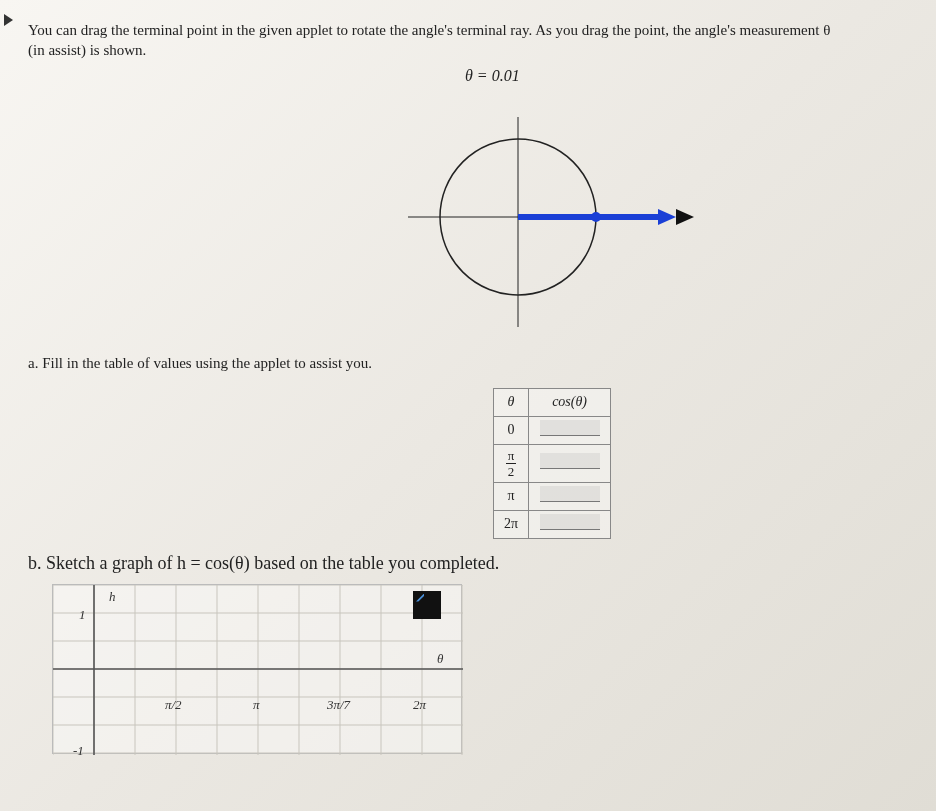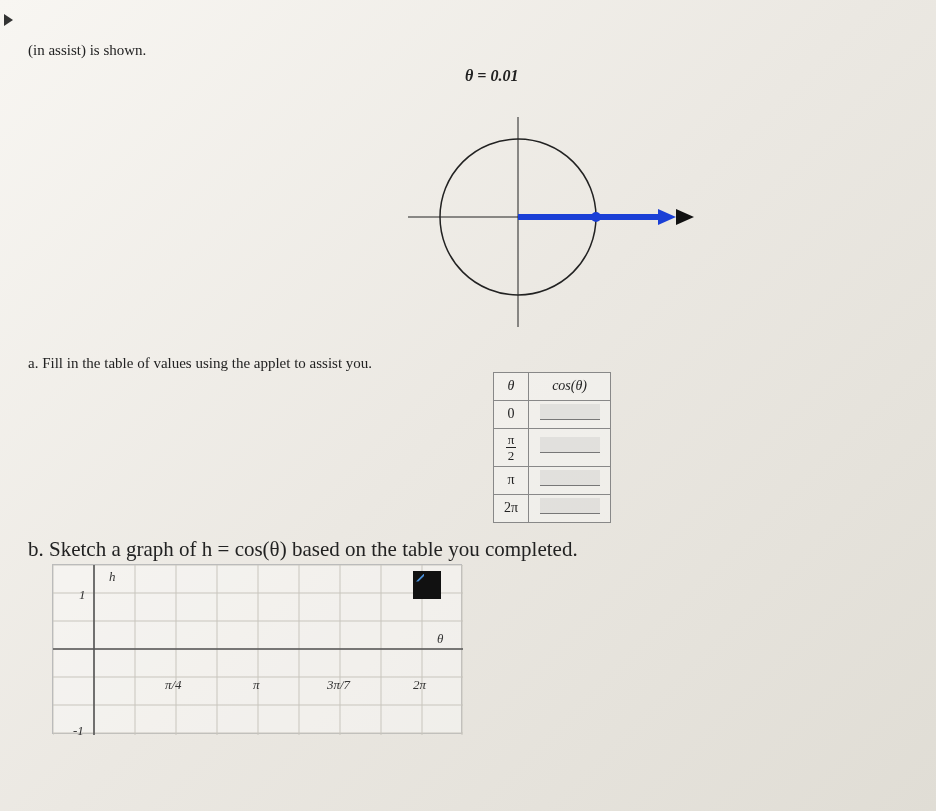--- a/index.html
+++ b/index.html
@@ -38,30 +38,29 @@
     width: 100%;
     height: 280px;
     margin-bottom: 8px;
   }
   .theta-readout {
     position: absolute;
     left: 437px;
     top: 0px;
     font-size: 16px;
     font-style: italic;
-    font-weight: bold;
   }
   .unit-circle {
     position: absolute;
     left: 380px;
     top: 30px;
   }
   .section-a {
     font-size: 15px;
-    margin-bottom: 0;
+    margin-bottom: 16px;
   }
   .values-table {
     margin-left: 465px;
     border-collapse: collapse;
     font-size: 14px;
     background: rgba(255,255,255,0.35);
   }
   .values-table th, .values-table td {
     border: 1px solid #888;
     padding: 4px 10px;
@@ -84,23 +83,23 @@
   .frac {
     display: inline-block;
     vertical-align: middle;
     text-align: center;
     font-size: 13px;
     line-height: 1;
   }
   .frac .num { display:block; border-bottom: 1px solid #222; padding: 0 2px 1px 2px;}
   .frac .den { display:block; padding-top: 1px;}
   .section-b {
-    font-size: 21px;
+    font-size: 18px;
     margin-top: 14px;
-    margin-bottom: 2px;
+    margin-bottom: 10px;
   }
   .sketch-area {
     position: relative;
     margin-left: 24px;
     width: 410px;
     height: 170px;
     border: 1px solid #bbb;
     background: rgba(255,255,255,0.4);
   }
   .sketch-area svg { position:absolute; left:0; top:0; }
@@ -128,21 +127,21 @@
   }
 </style>
 </head>
 <body>
 
 <div class="page">
 
   <div class="disclosure"></div>
 
   <p class="prompt">
-    <br>
+    <span>You can drag the terminal point in the given applet to rotate the angle's terminal ray. As you drag the point, the angle's measurement θ</span><br>
     <span>(in assist) is shown.</span>
   </p>
 
   <div class="applet-area">
     <div class="theta-readout">θ = 0.01</div>
     <svg class="unit-circle" width="320" height="240">
 
       <line x1="0" y1="120" x2="220" y2="120" stroke="#222" stroke-width="1"></line>
       <line x1="110" y1="20" x2="110" y2="230" stroke="#222" stroke-width="1"></line>
 
@@ -218,19 +217,19 @@
       <line x1="0" y1="84" x2="410" y2="84" stroke="#555" stroke-width="1.6"></line>
     </svg>
 
     <div class="sketch-tool"></div>
 
     <span class="tick-label" style="left:56px; top:4px;">h</span>
     <span class="tick-label" style="left:26px; top:22px;">1</span>
     <span class="tick-label" style="left:20px; top:158px;">-1</span>
     <span class="tick-label" style="left:384px; top:66px;">θ</span>
 
-    <span class="tick-label" style="left:112px; top:112px;">π/4</span>
+    <span class="tick-label" style="left:112px; top:112px;">π/2</span>
     <span class="tick-label" style="left:200px; top:112px;">π</span>
     <span class="tick-label" style="left:274px; top:112px;">3π/7</span>
     <span class="tick-label" style="left:360px; top:112px;">2π</span>
   </div>
 
 </div>
 
 </body></html>

